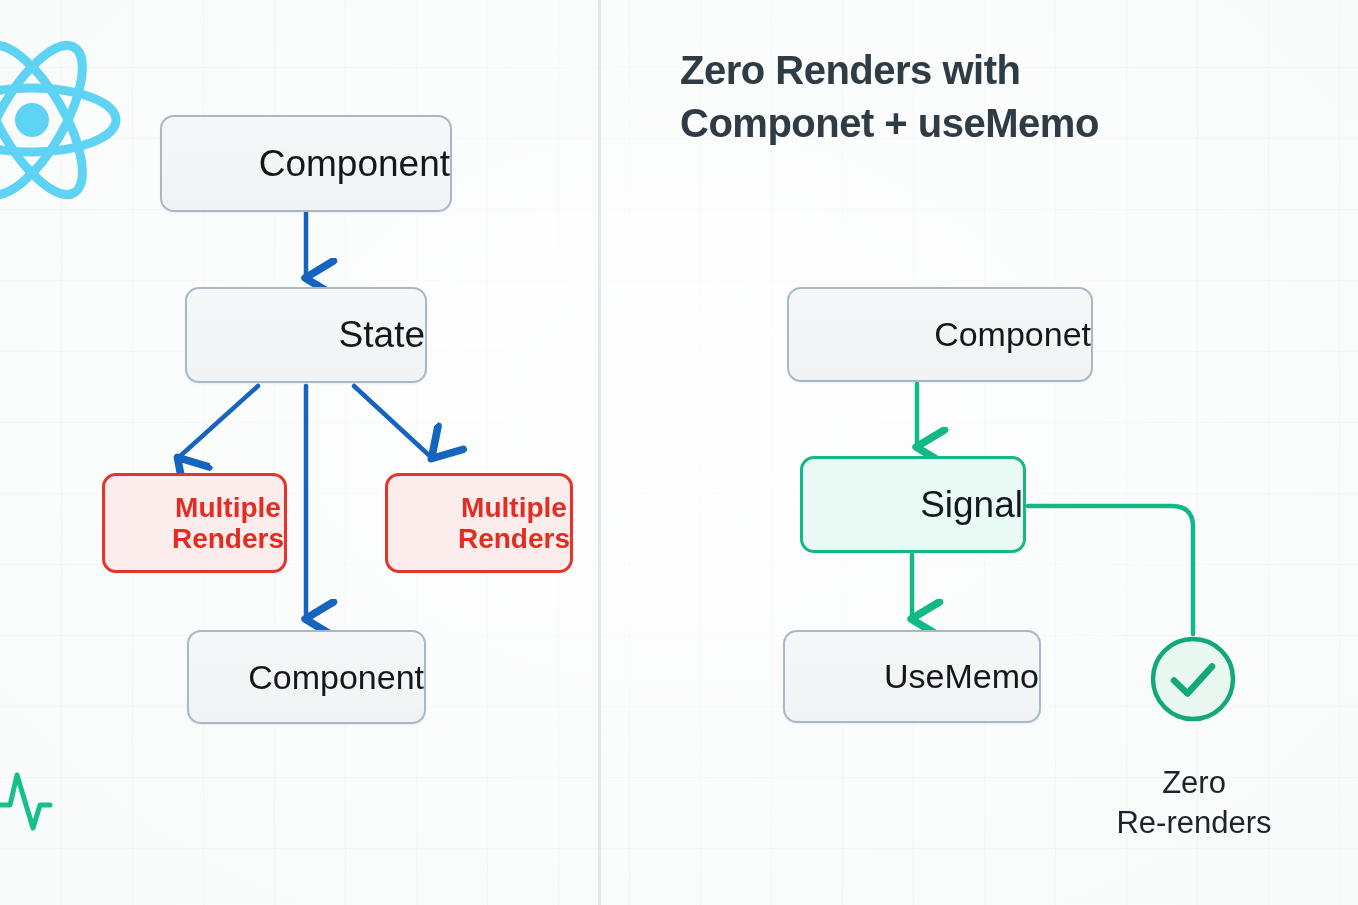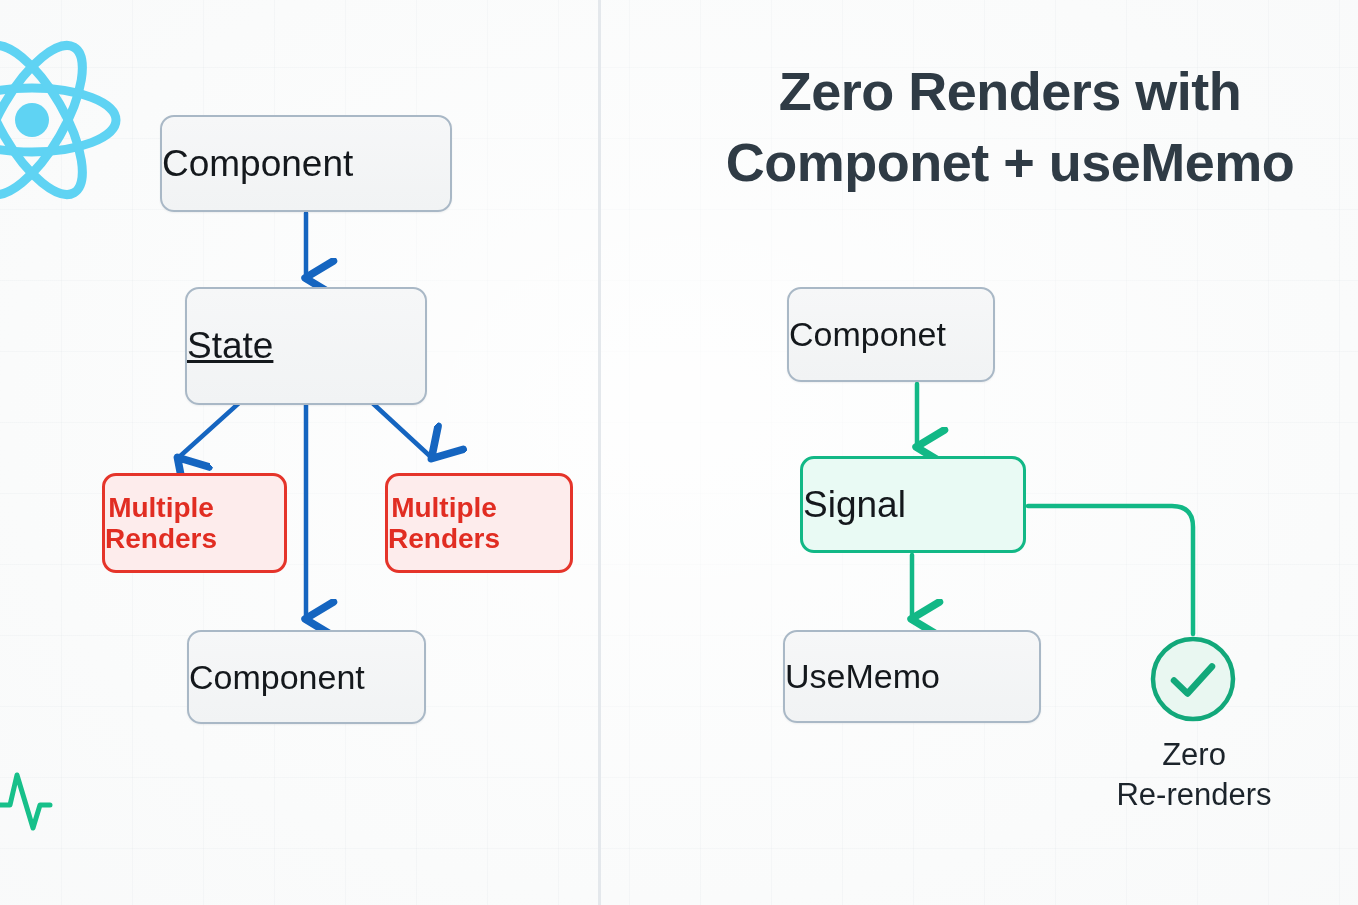--- a/index.html
+++ b/index.html
@@ -49,21 +49,21 @@
     height: 905px;
     pointer-events: none;
   }
 
   
   .node {
     position: absolute;
     box-sizing: border-box;
     display: flex;
     align-items: center;
-    justify-content: flex-start;
+    justify-content: flex-end;
     text-align: center;
     border-radius: 14px;
     line-height: 1.12;
   }
   .node-neutral {
     background: linear-gradient(180deg, #f6f7f8 0%, #f1f3f4 100%);
     border: 2.5px solid #a9b8c6;
     color: #14181c;
     box-shadow: 0 1px 2px rgba(40,55,70,0.07);
   }
@@ -74,56 +74,55 @@
     font-weight: 700;
     margin-left: 40px;
   }
   .node-signal {
     background: #e9faf4;
     border: 3px solid #12b886;
     color: #14181c;
   }
 
   #box-component-top { left:160px; top:115px; width:292px; height:97px; font-size:37px; }
-  #box-state        { left:185px; top:287px; width:242px; height:118px; font-size:37px;text-decoration:underline; }
+  #box-state        { left:185px; top:287px; width:242px; height:96px; font-size:37px; }
   #box-mr-left      { left:62px;  top:473px; width:185px; height:100px; font-size:28px; }
   #box-mr-right     { left:345px; top:473px; width:188px; height:100px; font-size:28px; }
   #box-component-bottom { left:187px; top:630px; width:239px; height:94px; font-size:34px; }
 
-  #box-componet     { left:787px;  top:287px; width:208px; height:95px; font-size:34px; }
+  #box-componet     { left:787px;  top:287px; width:306px; height:95px; font-size:34px; }
   #box-signal       { left:800px;  top:456px; width:226px; height:97px; font-size:37px; }
   #box-usememo      { left:783px;  top:630px; width:258px; height:93px; font-size:34px; }
 
   
   #title {
     position: absolute;
     left: 680px;
-    top: 56px;
+    top: 44px;
     width: 660px;
-    text-align: center;
     color: #2f3b45;
-    font-size: 54px;
+    font-size: 40px;
     font-weight: 700;
     line-height: 1.32;
     letter-spacing: -0.5px;
   }
 
   
   #check-badge {
     position: absolute;
     left: 1149px;
     top: 635px;
     width: 88px;
     height: 88px;
   }
 
   #zero-label {
     position: absolute;
     left: 1065px;
-    top: 735px;
+    top: 763px;
     width: 258px;
     text-align: center;
     color: #1c242b;
     font-size: 31px;
     line-height: 1.28;
   }
 
   
   #react-logo {
     position: absolute;

